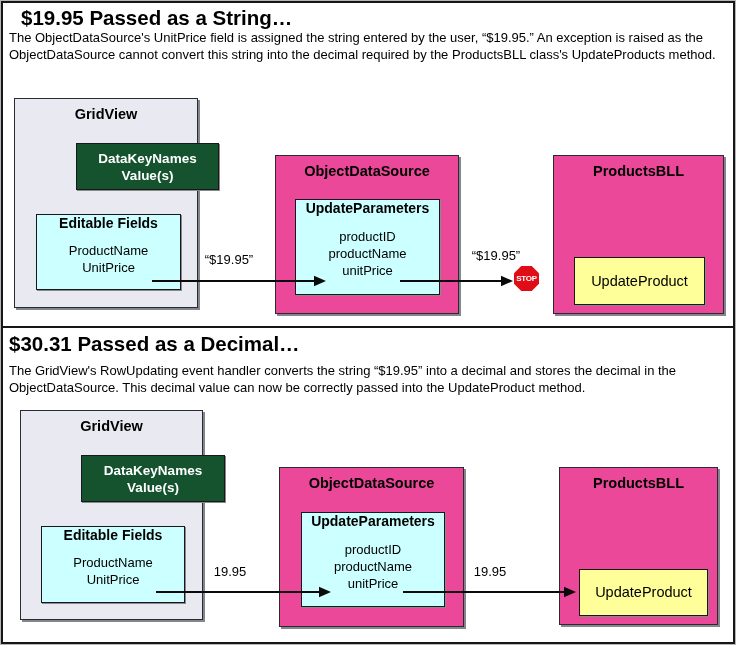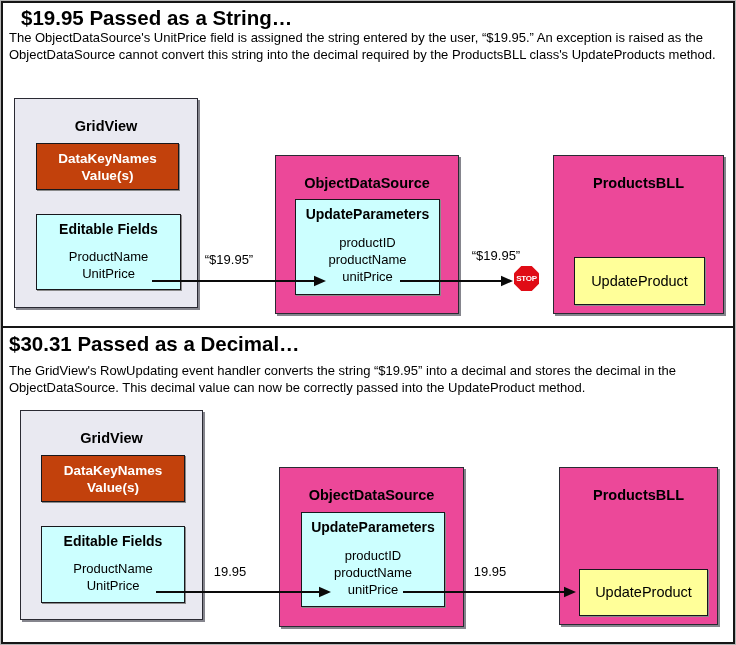--- a/index.html
+++ b/index.html
@@ -8,25 +8,25 @@
     background:#fff;border:1px solid #b6b6b6;overflow:hidden;
     font-family:"Liberation Sans",sans-serif;color:#000;
   }
   .frame{position:absolute;inset:0;border:2px solid #161616;pointer-events:none;z-index:50;}
   .divider{position:absolute;left:0;right:0;top:325px;height:2px;background:#161616;z-index:40;}
   .sec-title{position:absolute;font-size:20.5px;font-weight:bold;white-space:nowrap;}
   .sec-desc{position:absolute;font-size:13px;line-height:17px;width:714px;}
   .bigbox{position:absolute;border:1px solid #2a2a33;box-shadow:2px 2px 0 #85858d;box-sizing:border-box;}
   .gv{background:#e9e9f1;}
   .comp{background:#ec4899;}
-  .btitle{font-size:14.5px;font-weight:bold;text-align:center;padding-top:19px;}
+  .btitle{font-size:14.5px;font-weight:bold;text-align:center;padding-top:7px;}
   .inner{position:absolute;border:1px solid #17171c;box-shadow:1px 1px 0 #8a8a8a;box-sizing:border-box;text-align:center;}
-  .plum{background:#c2410c;color:#fff;font-weight:bold;font-size:13.5px;line-height:17px;padding-top:6px;}
+  .plum{background:#14532d;color:#fff;font-weight:bold;font-size:13.5px;line-height:17px;padding-top:6px;margin-left:40px;}
   .cyan{background:#ccffff;}
-  .ititle{font-weight:bold;font-size:14px;padding-top:6px;}
+  .ititle{font-weight:bold;font-size:14px;}
   .list{font-size:13px;line-height:17px;}
   .yellow{background:#ffff99;font-weight:normal;font-size:14.5px;}
   .alabel{position:absolute;font-size:13px;text-align:center;width:110px;z-index:32;}
   svg.arrows{position:absolute;left:0;top:0;z-index:30;pointer-events:none;}
   .stop{position:absolute;left:512px;top:264px;width:27px;height:27px;z-index:35;}
   .oct-outer{position:absolute;inset:0;background:#fff;
     clip-path:polygon(29% 0,71% 0,100% 29%,100% 71%,71% 100%,29% 100%,0 71%,0 29%);}
   .oct-inner{position:absolute;inset:1px;background:#e00c16;
     clip-path:polygon(29% 0,71% 0,100% 29%,100% 71%,71% 100%,29% 100%,0 71%,0 29%);}
   .stop-text{position:absolute;inset:0;color:#fff;font-weight:bold;font-size:8px;line-height:27px;text-align:center;letter-spacing:-0.3px;}

